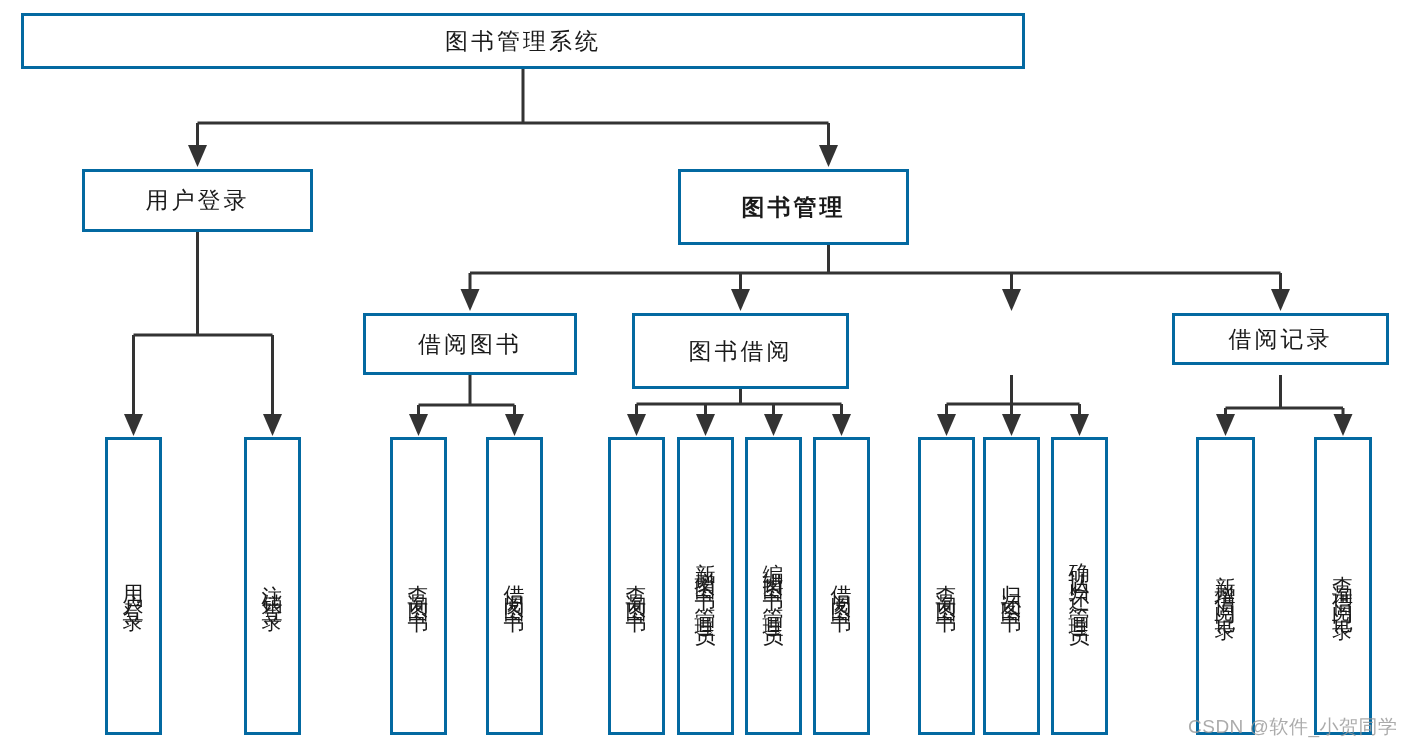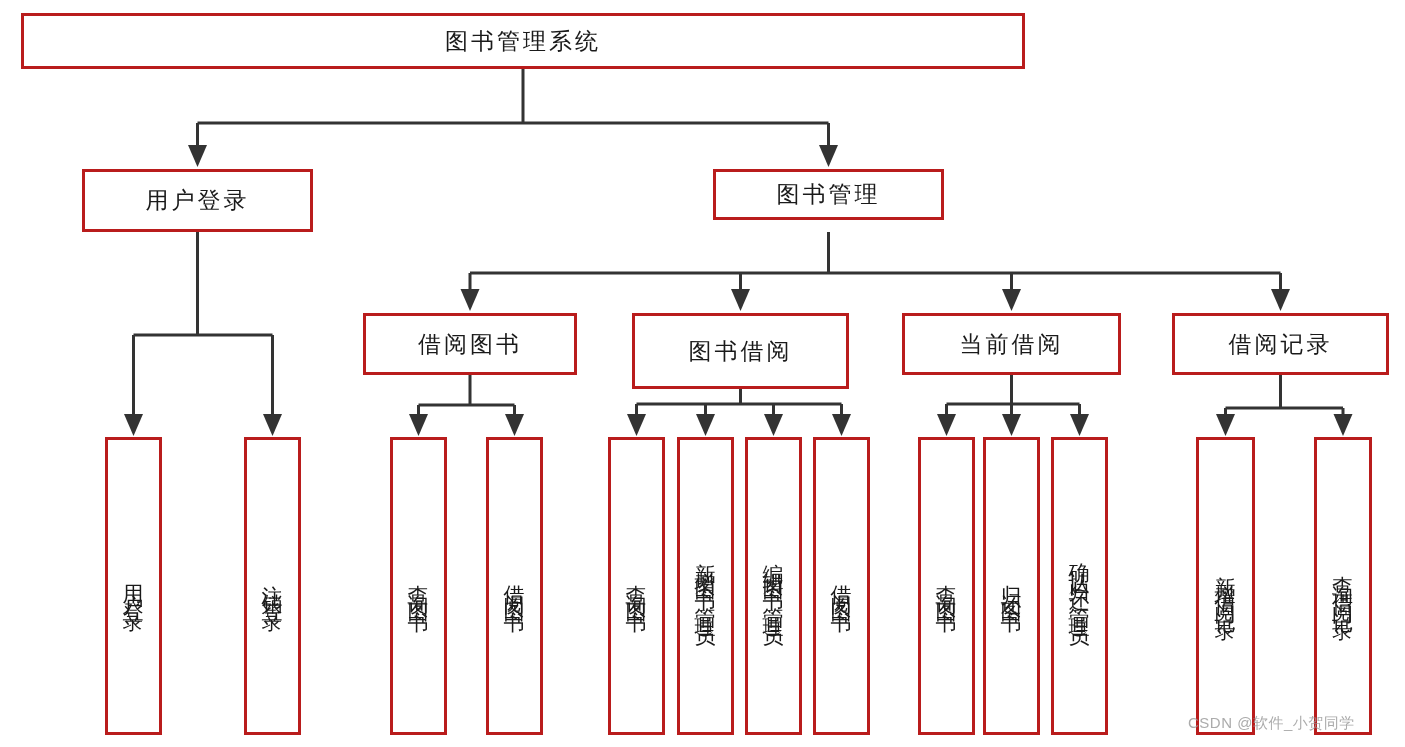--- a/index.html
+++ b/index.html
@@ -18,21 +18,21 @@
   svg.connectors {
     position: absolute;
     left: 0;
     top: 0;
     z-index: 1;
   }
   .node {
     position: absolute;
     box-sizing: border-box;
     background: #ffffff;
-    border: 3px solid #b91c1c;
+    border: 3px solid #0369a1;
     display: flex;
     align-items: center;
     justify-content: center;
     color: #1a1a1a;
     z-index: 2;
     text-align: left;
   }
   .h-node {
     font-size: 23px;
     letter-spacing: 3px;
@@ -43,21 +43,21 @@
     text-orientation: mixed;
     font-size: 21px;
     letter-spacing: 9px;
     line-height: 1;
   }
   .watermark {
     position: absolute;
     left: 1188px;
     top: 714px;
     z-index: 5;
-    font-size: 15px;
+    font-size: 19px;
     letter-spacing: 0.5px;
     color: rgba(152, 152, 152, 0.82);
     white-space: nowrap;
   }
 </style>
 </head>
 <body>
 
 <div class="canvas">
 
@@ -102,26 +102,25 @@
       <use href="#ah" transform="translate(1011.5,436)"></use>
       <use href="#ah" transform="translate(1079.5,436)"></use>
       <use href="#ah" transform="translate(1225.5,436)"></use>
       <use href="#ah" transform="translate(1343,436)"></use>
     </g>
   </svg>
 
   <div class="node h-node" style="left:21px; top:13px; width:1004px; height:56px;">图书管理系统</div>
 
   <div class="node h-node" style="left:82px; top:169px; width:231px; height:63px;">用户登录</div>
-  <div class="node h-node" style="left:713px; top:169px; width:231px; height:51px;">图书管理</div>
+  <div class="node h-node" style="left:678px; top:169px; width:231px; height:76px;font-weight:bold;">图书管理</div>
 
   <div class="node h-node" style="left:363px; top:313px; width:214px; height:62px;">借阅图书</div>
   <div class="node h-node" style="left:632px; top:313px; width:217px; height:76px;">图书借阅</div>
-  <div class="node h-node" style="left:902px; top:313px; width:219px; height:62px;">当前借阅</div>
-  <div class="node h-node" style="left:1172px; top:313px; width:217px; height:62px;">借阅记录</div>
+  <div class="node h-node" style="left:1172px; top:313px; width:217px; height:52px;">借阅记录</div>
 
   <div class="node leaf" style="left:105px; top:437px; width:57px; height:298px;">用户登录</div>
   <div class="node leaf" style="left:244px; top:437px; width:57px; height:298px;">注销登录</div>
 
   <div class="node leaf" style="left:390px; top:437px; width:57px; height:298px;">查询图书</div>
   <div class="node leaf" style="left:486px; top:437px; width:57px; height:298px;">借阅图书</div>
 
   <div class="node leaf" style="left:608px; top:437px; width:57px; height:298px;">查询图书</div>
   <div class="node leaf" style="left:677px; top:437px; width:57px; height:298px;">新增图书（管理员）</div>
   <div class="node leaf" style="left:745px; top:437px; width:57px; height:298px;">编辑图书（管理员）</div>

